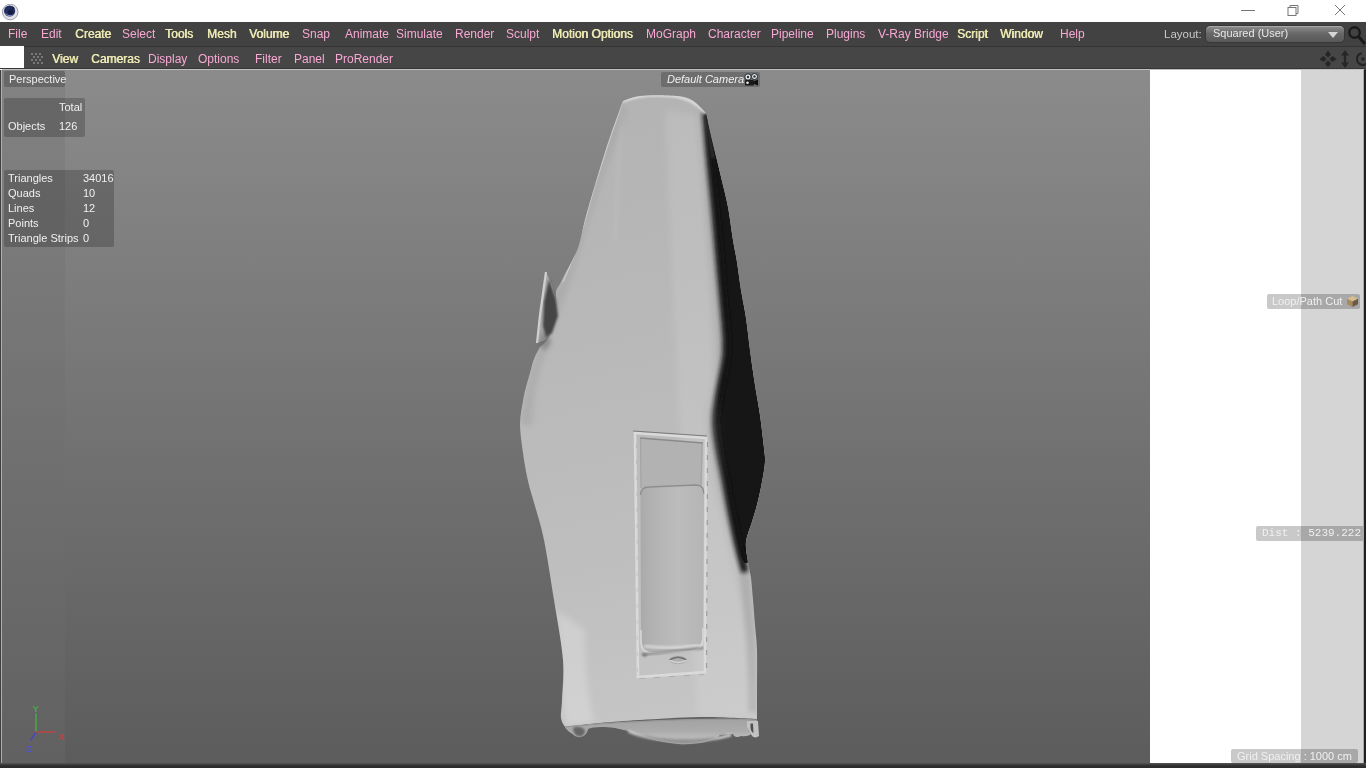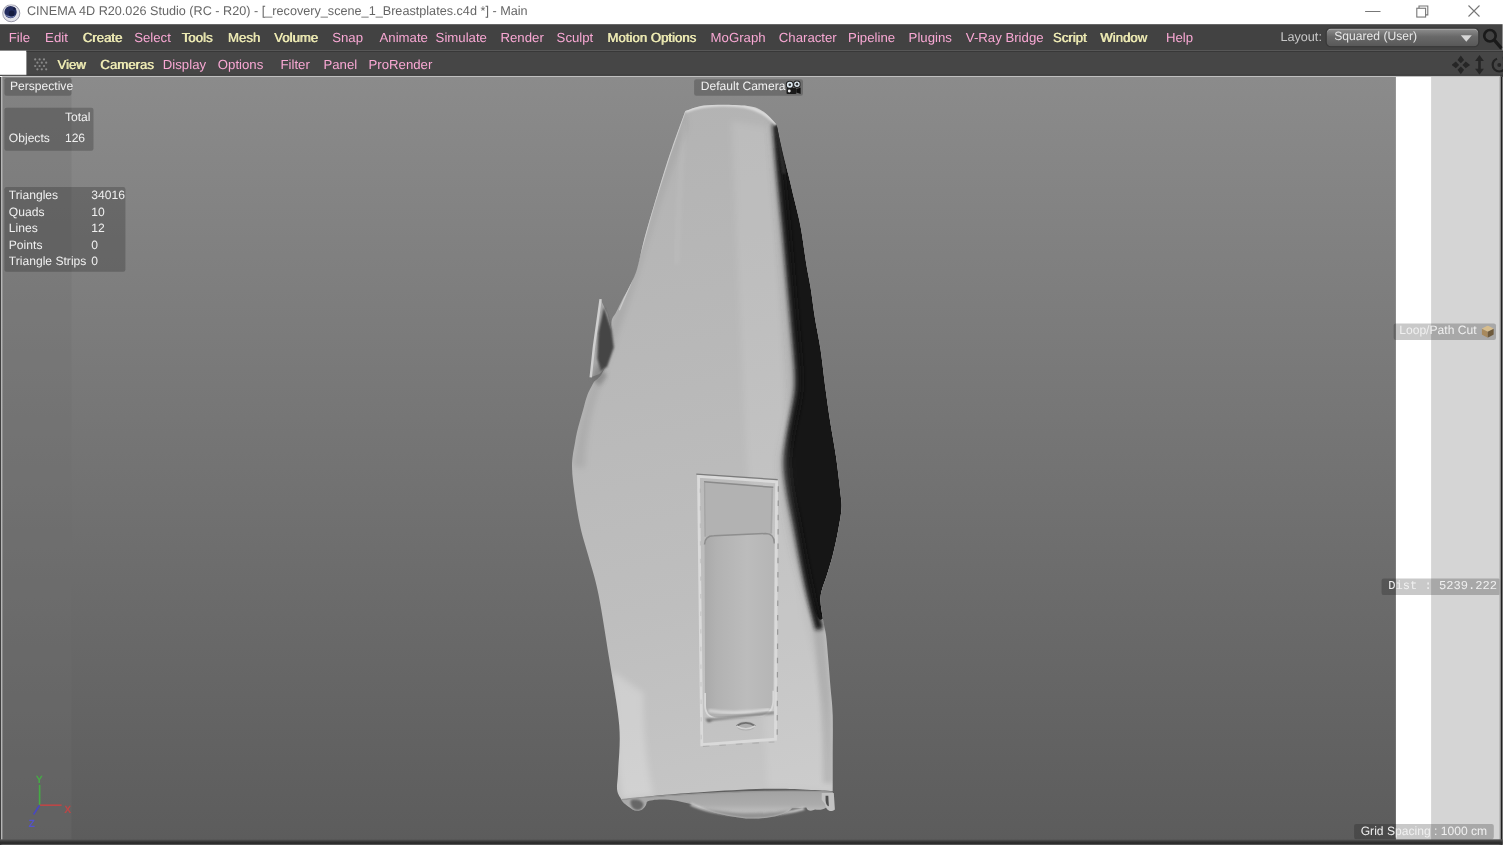--- a/index.html
+++ b/index.html
@@ -10,21 +10,21 @@
   #title2{position:absolute;left:24.5px;top:4.5px;font-size:11.5px;color:#666666;white-space:nowrap;}
   
   #menubar{position:absolute;left:0;top:22px;width:1366px;height:24px;background:#424242;}
   #menubar span, #toolbar span{position:absolute;top:0;height:24px;line-height:25px;font-size:12px;color:#f9a8d4;white-space:nowrap;}
   .hl{color:#ece9b2 !important;text-shadow:0.6px 0 0 #ece9b2;}
   
   #toolbar{position:absolute;left:0;top:46px;width:1366px;height:23px;background:#464646;border-top:1px solid #333333;margin-left:24px;}
   #vpTopLine{position:absolute;left:2px;top:69px;width:1362px;height:1px;background:#c0c0c0;}
   #preLine{position:absolute;left:0;top:68px;width:1366px;height:1px;background:#363636;}
   
-  #viewport{position:absolute;left:2px;top:70px;width:1267px;height:694px;
+  #viewport{position:absolute;left:2px;top:70px;width:1148px;height:694px;
     background:linear-gradient(#8b8b8b, #5c5c5c);}
   .tint{position:absolute;top:0;height:694px;background:rgba(110,110,110,0.29);}
   #scene{position:absolute;left:0;top:0;}
   
   .hud{position:absolute;background:rgba(10,10,10,0.22);color:#f0f0f0;font-size:11px;
     border-radius:2px;white-space:nowrap;}
   
   #edgeL1{position:absolute;left:0;top:70px;width:1px;height:698px;background:#3f3f3f;}
   #edgeL2{position:absolute;left:1px;top:70px;width:1px;height:698px;background:#b0b0b0;}
   #edgeR1{position:absolute;left:1364px;top:70px;width:2px;height:698px;background:#1f1f1f;}
@@ -37,21 +37,20 @@
 
   <div id="titlebar">
     <svg width="18" height="18" style="position:absolute;left:2px;top:3.5px;">
       <circle cx="8.2" cy="8" r="7.8" fill="#e2e2ea"></circle>
       <circle cx="8.2" cy="8" r="7.8" fill="none" stroke="#9898a8" stroke-width="0.9"></circle>
       <circle cx="7.6" cy="7" r="5.6" fill="#232c5e"></circle>
       <path d="M2.6,8.5 A5.6 5.6 0 0 0 12.6,9.6 A6 4 0 0 1 2.6,8.5 Z" fill="#7f8cba"></path>
       <circle cx="8.6" cy="8.2" r="2.6" fill="#141b40"></circle>
       <path d="M10.5,2.2 L12.8,4.2 L10.2,5 Z" fill="#10173a"></path>
     </svg>
-    <span id="title2">CINEMA 4D R20.026 Studio (RC - R20) - [_recovery_scene_1_Breastplates.c4d *] - Main</span>
     <svg width="130" height="22" style="position:absolute;left:1230px;top:0;">
       <line x1="11" y1="10.5" x2="25" y2="10.5" stroke="#777" stroke-width="1"></line>
       <rect x="58" y="7.5" width="8" height="8" fill="none" stroke="#777" stroke-width="1"></rect>
       <path d="M60,7.5 v-2 h8 v8 h-2" fill="none" stroke="#777" stroke-width="1"></path>
       <path d="M105,5 l10,10 M115,5 l-10,10" stroke="#777" stroke-width="1"></path>
     </svg>
   </div>
 
   <div id="menubar">
     <span style="left:8px">File</span>
@@ -264,21 +263,21 @@
         <div style="position:absolute;left:79px;top:2px;">34016</div>
       <div style="position:absolute;left:4px;top:17px;">Quads</div>
         <div style="position:absolute;left:79px;top:17px;">10</div>
       <div style="position:absolute;left:4px;top:32px;">Lines</div>
         <div style="position:absolute;left:79px;top:32px;">12</div>
       <div style="position:absolute;left:4px;top:47px;">Points</div>
         <div style="position:absolute;left:79px;top:47px;">0</div>
       <div style="position:absolute;left:4px;top:62px;">Triangle Strips</div>
         <div style="position:absolute;left:79px;top:62px;">0</div>
     </div>
-    <div class="hud" style="left:629px;top:2px;width:99px;height:15px;">
+    <div class="hud" style="left:659px;top:2px;width:99px;height:15px;font-style:italic;">
       <span style="margin-left:6px;line-height:15px;">Default Camera</span>
       <svg width="14" height="13" style="position:absolute;right:2px;top:1px;">
         <circle cx="4" cy="4" r="3.2" fill="#dfeaf2" stroke="#222" stroke-width="1"></circle>
         <circle cx="10.5" cy="3.5" r="3" fill="#dfeaf2" stroke="#222" stroke-width="1"></circle>
         <circle cx="4" cy="4" r="1.2" fill="#333"></circle>
           <circle cx="10.5" cy="3.5" r="1.2" fill="#333"></circle>
         <rect x="1" y="7" width="9" height="5.5" rx="1" fill="#1a1a1a"></rect>
         <circle cx="3.5" cy="9.7" r="1.3" fill="#eee"></circle>
         <path d="M10,8 L14,6.5 L14,12.5 L10,11 Z" fill="#111"></path>
       </svg>

